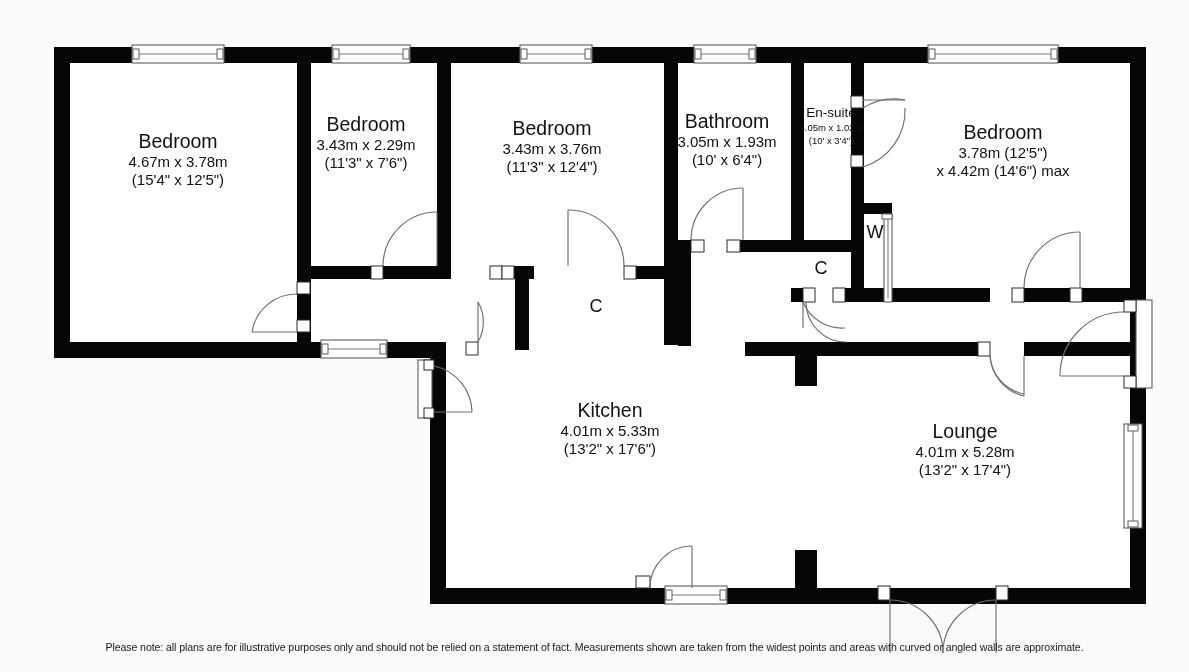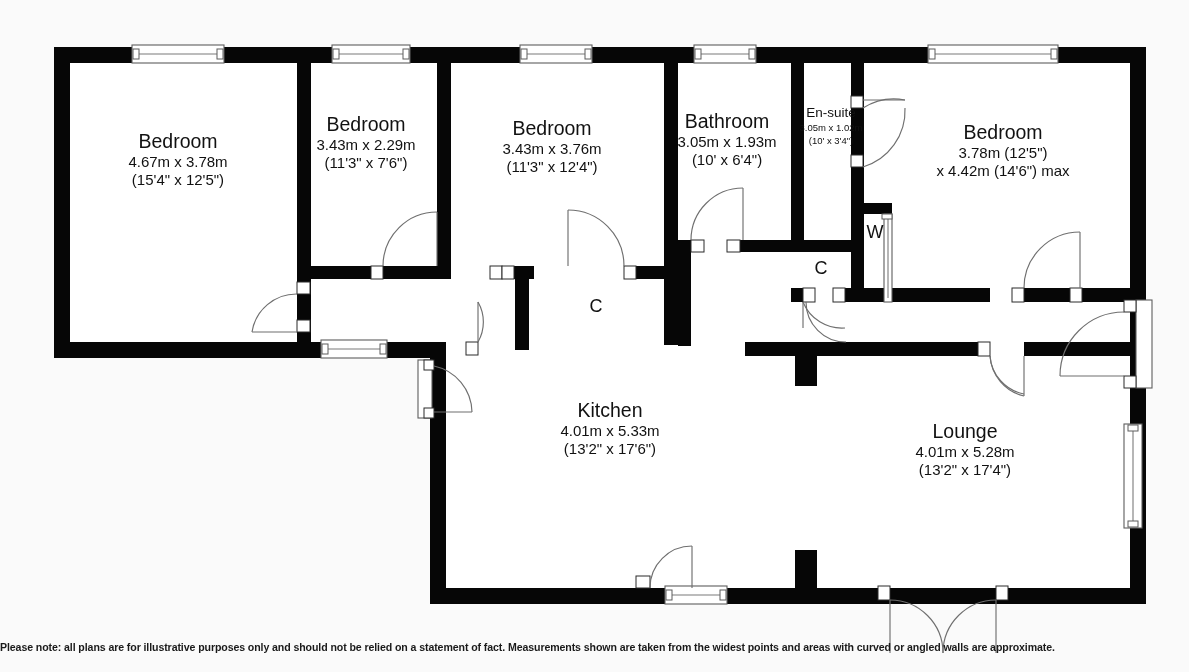--- a/index.html
+++ b/index.html
@@ -62,25 +62,25 @@
   .label-letter {
     font-family: "Liberation Sans", sans-serif;
     font-size: 18px;
     fill: #111111;
     text-anchor: middle;
   }
   #footer-note {
     position: absolute;
     left: 0;
     top: 641px;
-    width: 1043px;
+    width: 1189px;
     text-align: center;
     font-family: "Liberation Sans", sans-serif;
     font-size: 10.6px;
-    font-weight: bold;
+    font-weight: normal;
     color: #1a1a1a;
     letter-spacing: -0.1px;
     white-space: nowrap;
   }
 </style>
 </head>
 <body>
 
 <div id="plan-wrap">
 

